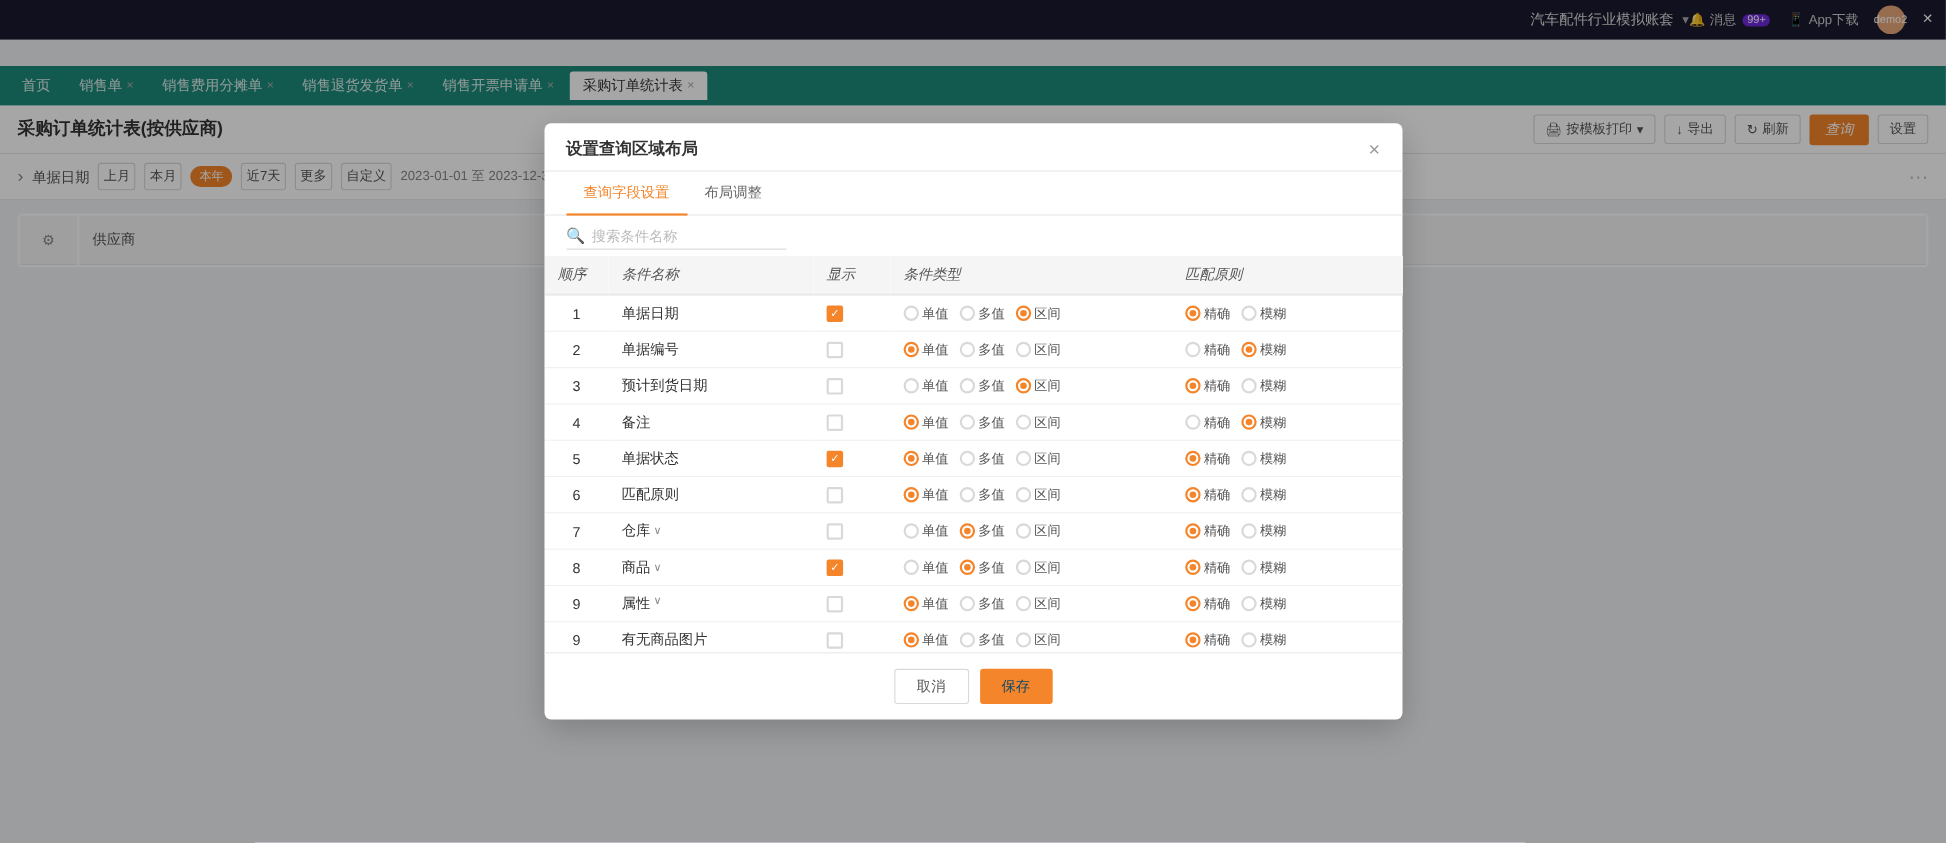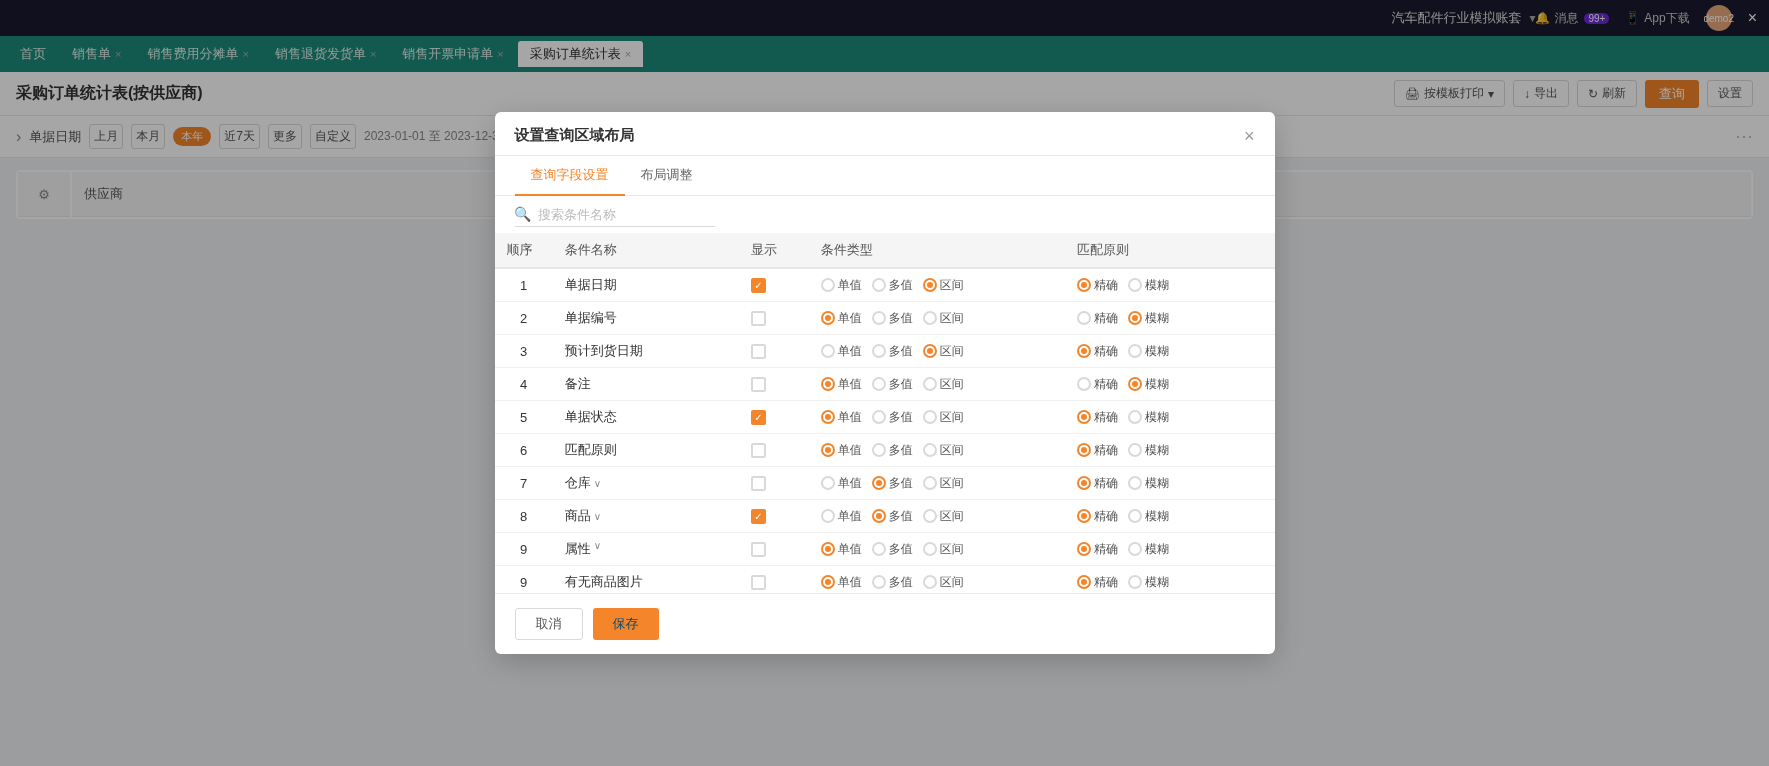--- a/index.html
+++ b/index.html
@@ -24,20 +24,21 @@
     .avatar { width: 26px; height: 26px; border-radius: 50%; background: #e8a87c; display: flex; align-items: center; justify-content: center; color: #fff; font-size: 11px; }
 
     
     .nav-tabs {
       height: 36px;
       background: #1d8a7a;
       display: flex;
       align-items: center;
       padding: 0 8px;
       gap: 2px;
+      margin-top: 24px;
     }
     .nav-tab {
       padding: 4px 12px;
       color: rgba(255,255,255,0.85);
       cursor: pointer;
       border-radius: 3px 3px 0 0;
       font-size: 13px;
       display: flex;
       align-items: center;
       gap: 4px;
@@ -52,21 +53,21 @@
       background: #fff;
       display: flex;
       align-items: center;
       justify-content: space-between;
       padding: 0 16px;
       border-bottom: 1px solid #e8e8e8;
     }
     .page-title { font-size: 16px; font-weight: bold; color: #333; }
     .header-actions { display: flex; align-items: center; gap: 8px; }
     .btn-outline { border: 1px solid #d9d9d9; background: #fff; padding: 4px 10px; border-radius: 3px; cursor: pointer; font-size: 12px; color: #555; display: flex; align-items: center; gap: 4px; }
-    .btn-orange { background: #f5852a; color: #fff; border: none; padding: 5px 14px; border-radius: 3px; cursor: pointer; font-size: 13px; }
+    .btn-orange { background: #f5852a; color: #fff; border: none; padding: 5px 14px; border-radius: 3px; cursor: pointer; font-size: 13px; font-style: italic; }
 
     
     .filter-bar {
       background: #fff;
       padding: 8px 16px;
       display: flex;
       align-items: center;
       gap: 8px;
       border-bottom: 1px solid #e8e8e8;
     }
@@ -161,20 +162,21 @@
     }
     .config-table thead th {
       background: #f5f5f5;
       padding: 8px 12px;
       text-align: left;
       font-weight: 500;
       color: #555;
       border-bottom: 2px solid #e8e8e8;
       position: sticky;
       top: 0;
+      font-style: italic;
     }
     .config-table tbody tr { border-bottom: 1px solid #f0f0f0; }
     .config-table td { padding: 7px 12px; color: #333; }
 
     .col-order { width: 50px; text-align: center; color: #f5852a; font-weight: 500; }
     .col-name { width: 160px; }
     .col-display { width: 60px; text-align: center; }
     .col-type { width: 220px; }
     .col-match { width: 180px; }
 
@@ -210,21 +212,21 @@
     
     .table-scroll {
       overflow-y: auto;
       max-height: 360px;
     }
 
     
     .dialog-footer {
       padding: 14px 20px;
       display: flex;
-      justify-content: flex-start;
+      justify-content: center;
       gap: 10px;
       border-top: 1px solid #e8e8e8;
     }
     .btn-cancel {
       border: 1px solid #d9d9d9;
       background: #fff;
       padding: 6px 20px;
       border-radius: 3px;
       cursor: pointer;
       font-size: 13px;

